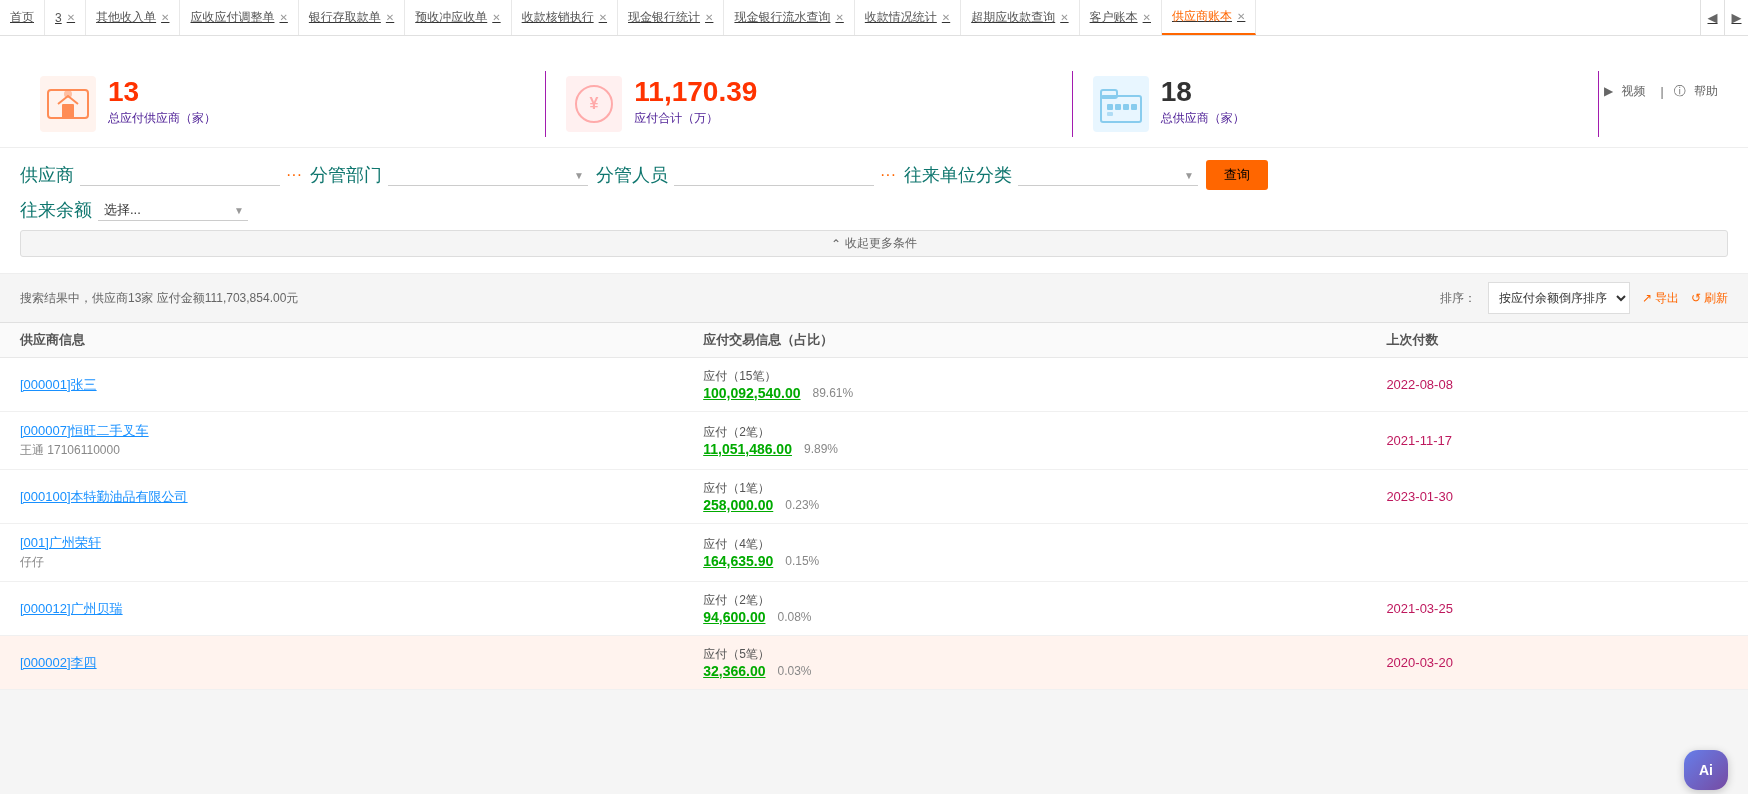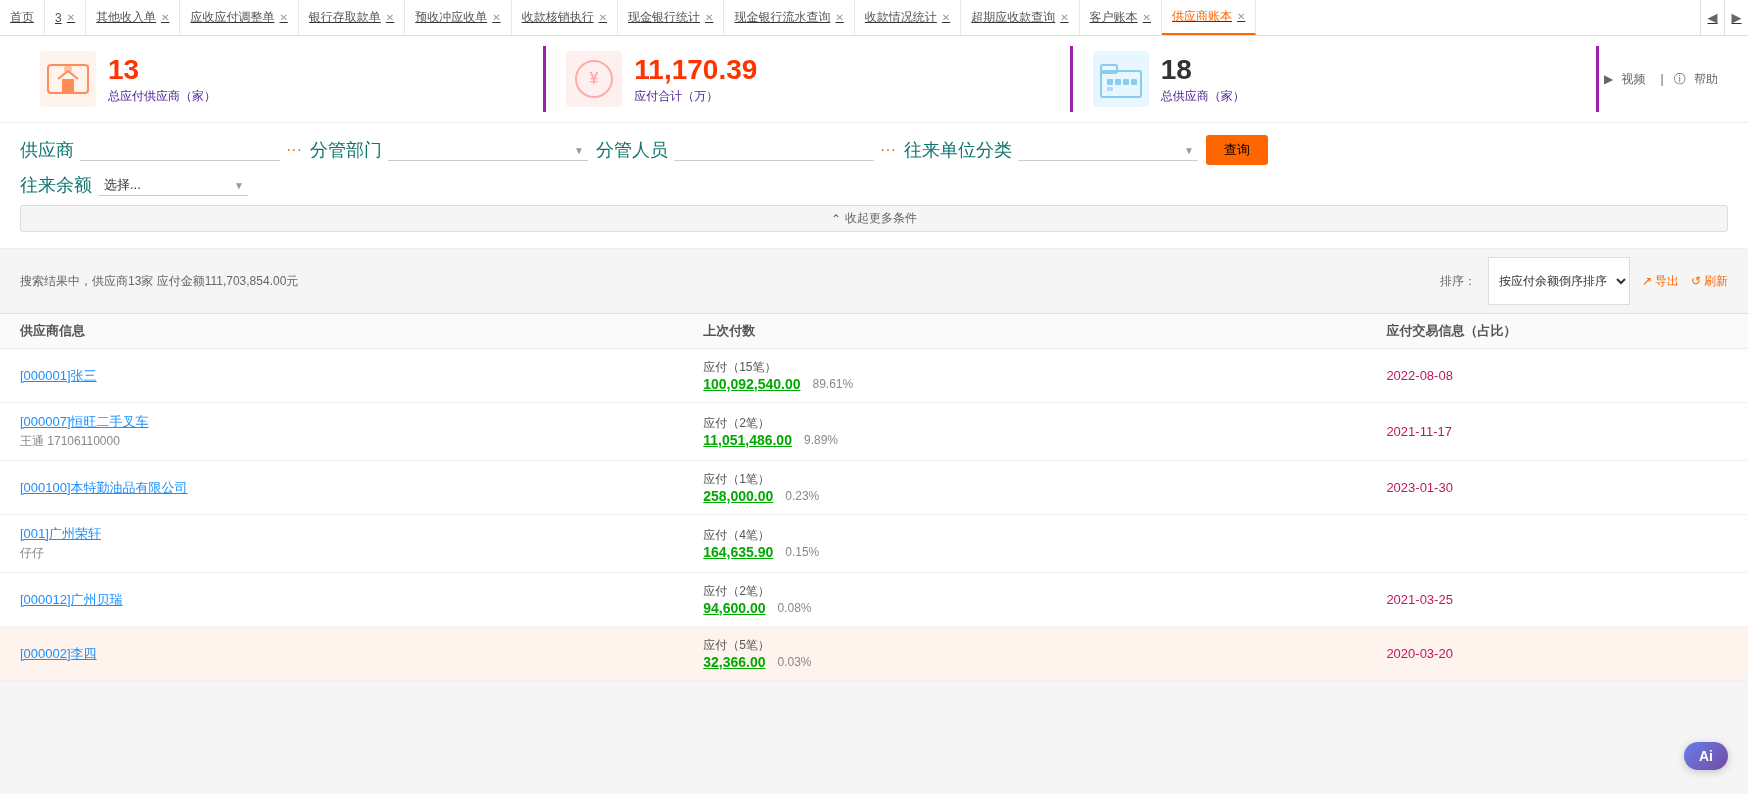--- a/index.html
+++ b/index.html
@@ -18,22 +18,23 @@
     .nav-item.active { color: #ff6600; border-bottom: 2px solid #ff6600; }
     .nav-item .close-x { margin-left: 5px; color: #999; font-size: 10px; }
     .nav-arrows { display: flex; margin-left: auto; }
     .nav-arrow { width: 24px; height: 36px; display: flex; align-items: center; justify-content: center; cursor: pointer; border-left: 1px solid #e0e0e0; color: #666; }
 
     
     .summary-bar {
       display: flex; background: #fff; border-bottom: 1px solid #eee; padding: 10px 20px; align-items: center;
     }
     .summary-card {
-      display: flex; align-items: center; flex: 1; padding: 5px 20px;
-      border-right: 3px solid #a21caf;
+      display: flex; align-items: flex-start; flex: 1; padding: 5px 20px;
+      border-right: 1px solid #a21caf;
+      margin-top: 25px;
     }
     .summary-card:last-child { border-right: none; }
     .summary-icon { width: 56px; height: 56px; margin-right: 12px; flex-shrink: 0; }
     .summary-icon svg { width: 100%; height: 100%; }
     .summary-text .value { font-size: 28px; font-weight: bold; color: #ff3300; }
     .summary-text .label { font-size: 12px; color: #4c1d95; margin-top: 2px; }
     .help-links { display: flex; align-items: center; font-size: 12px; color: #666; margin-left: auto; }
     .help-links span { margin: 0 5px; cursor: pointer; }
 
     
@@ -65,21 +66,21 @@
     }
     .ellipsis-icon { color: #ff6600; font-size: 16px; }
 
     
     .results-bar {
       display: flex; align-items: center; background: #f5f5f5; padding: 8px 20px;
       font-size: 12px; color: #666; border-bottom: 1px solid #e0e0e0;
     }
     .results-bar .sort-area { margin-left: auto; display: flex; align-items: center; gap: 12px; }
     .sort-select {
-      border: 1px solid #ddd; background: #fff; padding: 15px 6px; font-size: 12px;
+      border: 1px solid #ddd; background: #fff; padding: 7px 6px; font-size: 12px;
       cursor: pointer; color: #333;
     }
     .action-btn {
       display: flex; align-items: center; gap: 3px; color: #ff6600; cursor: pointer; font-size: 12px;
     }
 
     
     .data-table { background: #fff; margin: 0; }
     .table-header {
       display: grid; grid-template-columns: 2fr 2fr 1fr;
@@ -288,22 +289,22 @@
     <div class="action-btn">
       <span>↺</span>
       <span>刷新</span>
     </div>
   </div>
 </div>
 
 <div class="data-table">
   <div class="table-header">
     <div>供应商信息</div>
+    <div>应付交易信息（占比）</div>
     <div>上次付数</div>
-    <div>应付交易信息（占比）</div>
   </div>
 
   <div class="table-row">
     <div>
       <div class="supplier-link">[000001]张三</div>
     </div>
     <div>
       <div class="tx-label">应付（15笔）</div>
       <div class="tx-row">
         <span class="tx-amount">100,092,540.00</span>
@@ -379,15 +380,15 @@
       <div class="tx-label">应付（5笔）</div>
       <div class="tx-row">
         <span class="tx-amount">32,366.00</span>
         <span class="tx-percent">0.03%</span>
       </div>
     </div>
     <div class="date-text">2020-03-20</div>
   </div>
 </div>
 
-<div style="position:fixed; bottom:24px; right:20px; background: linear-gradient(135deg, #667eea 0%, #764ba2 100%); color:white; width:44px; height:28px; border-radius:14px; display:flex; align-items:center; justify-content:center; font-weight:bold; font-size:14px; cursor:pointer; box-shadow: 0 2px 8px rgba(0,0,0,0.2);">
+<div style="position:fixed; bottom:4px; right:20px; background: linear-gradient(135deg, #667eea 0%, #764ba2 100%); color:white; width:44px; height:40px; border-radius:14px; display:flex; align-items:center; justify-content:center; font-weight:bold; font-size:14px; cursor:pointer; box-shadow: 0 2px 8px rgba(0,0,0,0.2);">
   <span>Ai</span>
 </div>
 
 </body></html>

